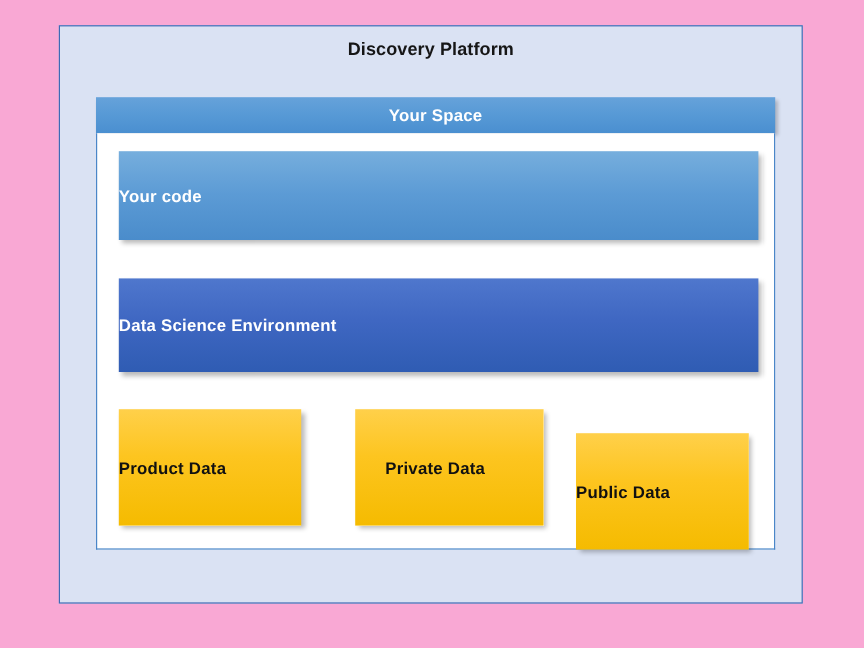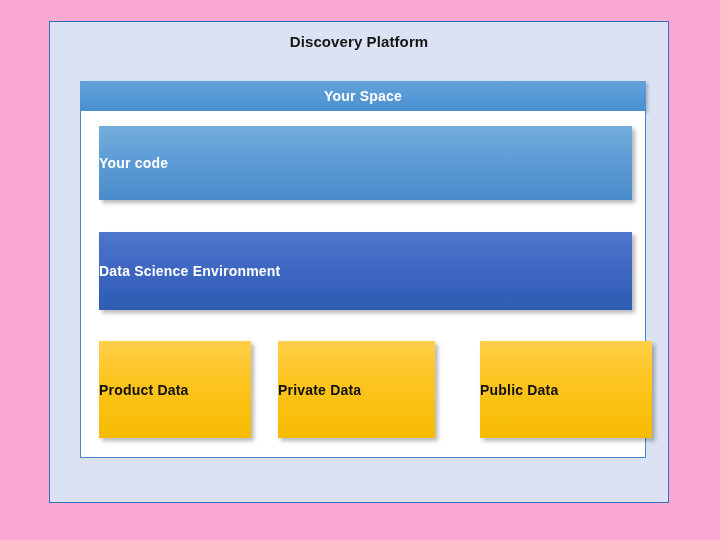--- a/index.html
+++ b/index.html
@@ -123,22 +123,22 @@
 
   
   .box-data {
     top: 341px;
     height: 97px;
     background: linear-gradient(to bottom, #ffd04a 0%, #fdc520 40%, #f5bb00 100%);
   }
   .box-data .box-label { color: #111111; }
 
   .box-product-data { left: 99px;  width: 152px; }
-  .box-private-data { left: 278px; width: 157px; }
-  .box-public-data  { left: 480px; width: 172px; }
+  .box-private-data { left: 296px; width: 157px; padding-left: 25px; }
+  .box-public-data  { left: 480px; width: 144px; margin-top: 20px; }
 </style>
 </head>
 <body>
 
 <div id="slide">
 
   <div class="platform-panel">
 
     <div class="platform-title">Discovery Platform</div>
   </div>

